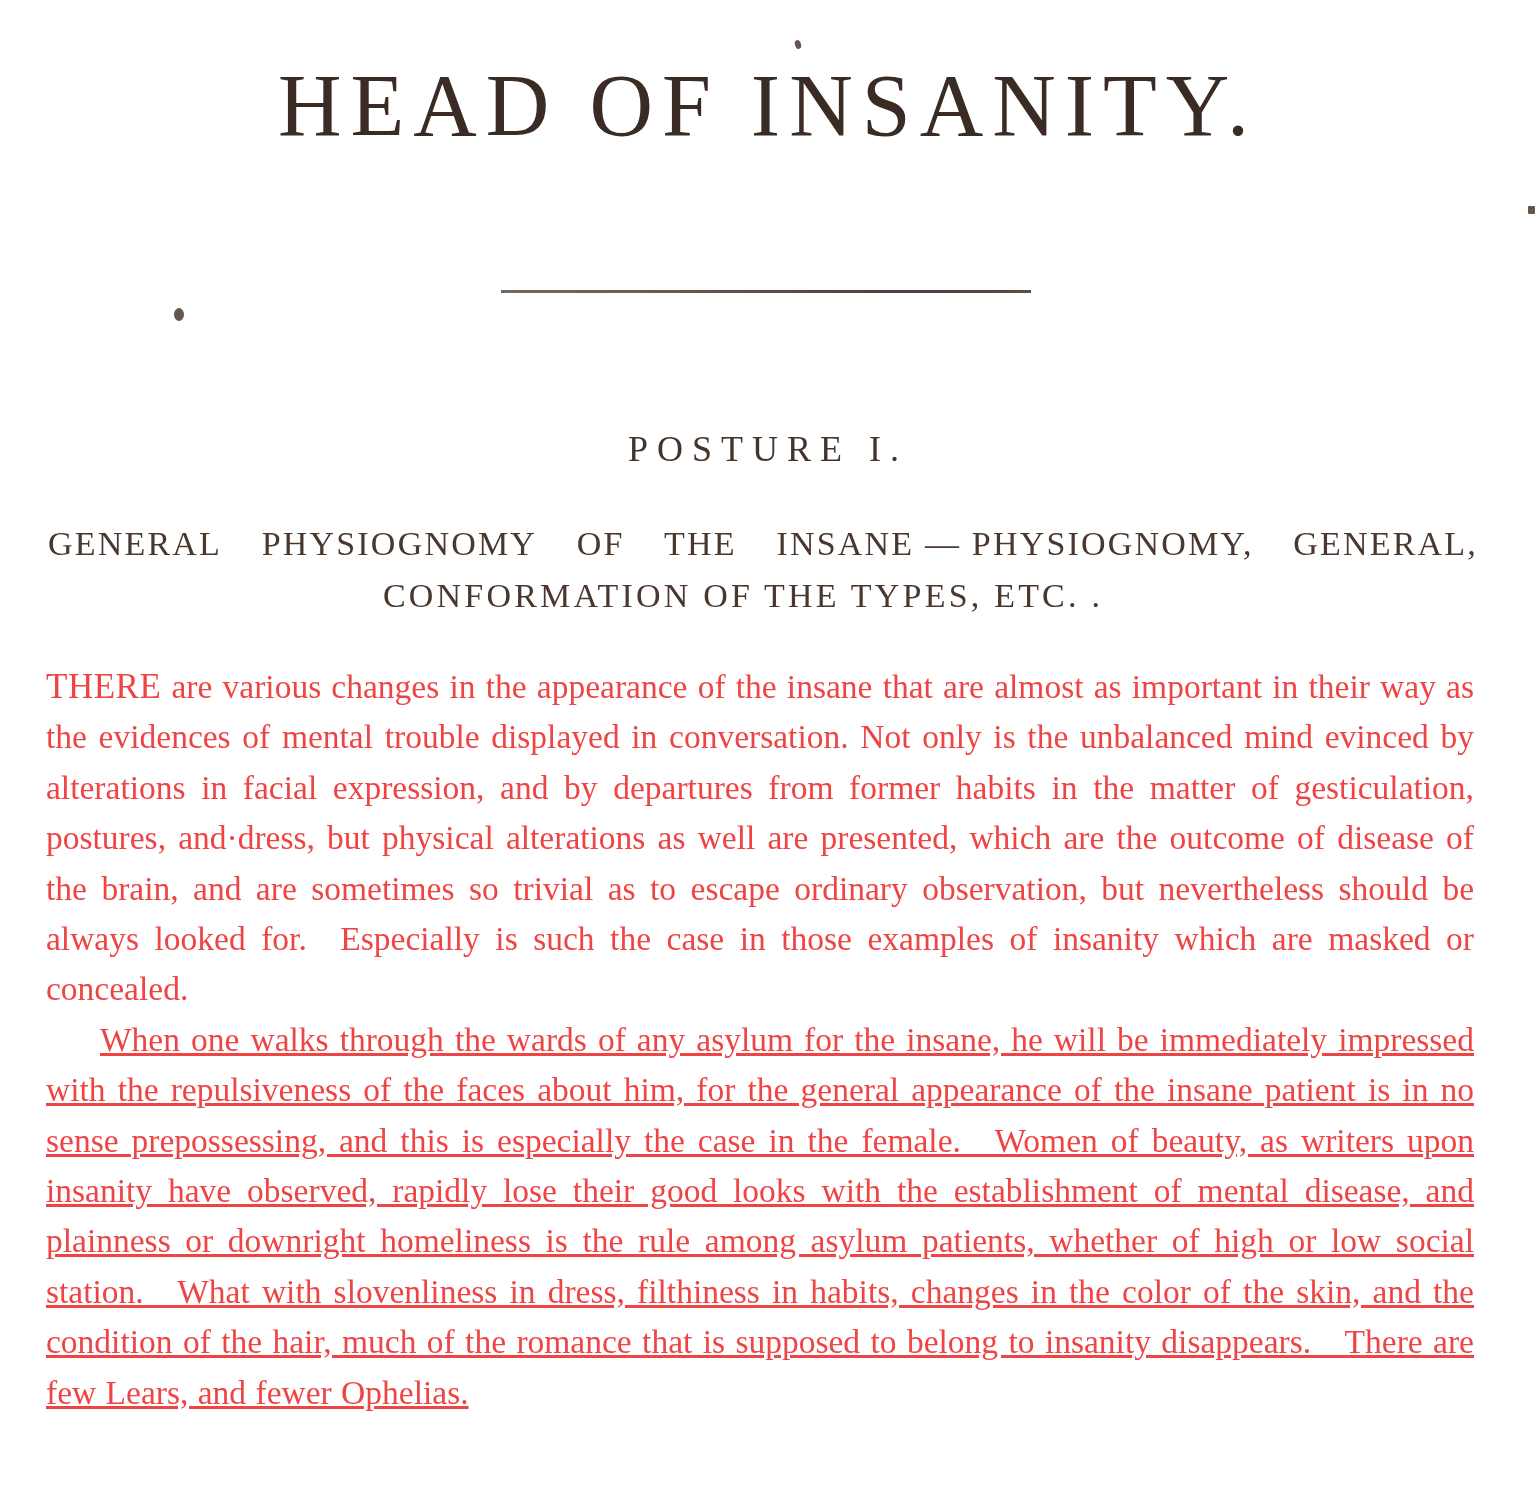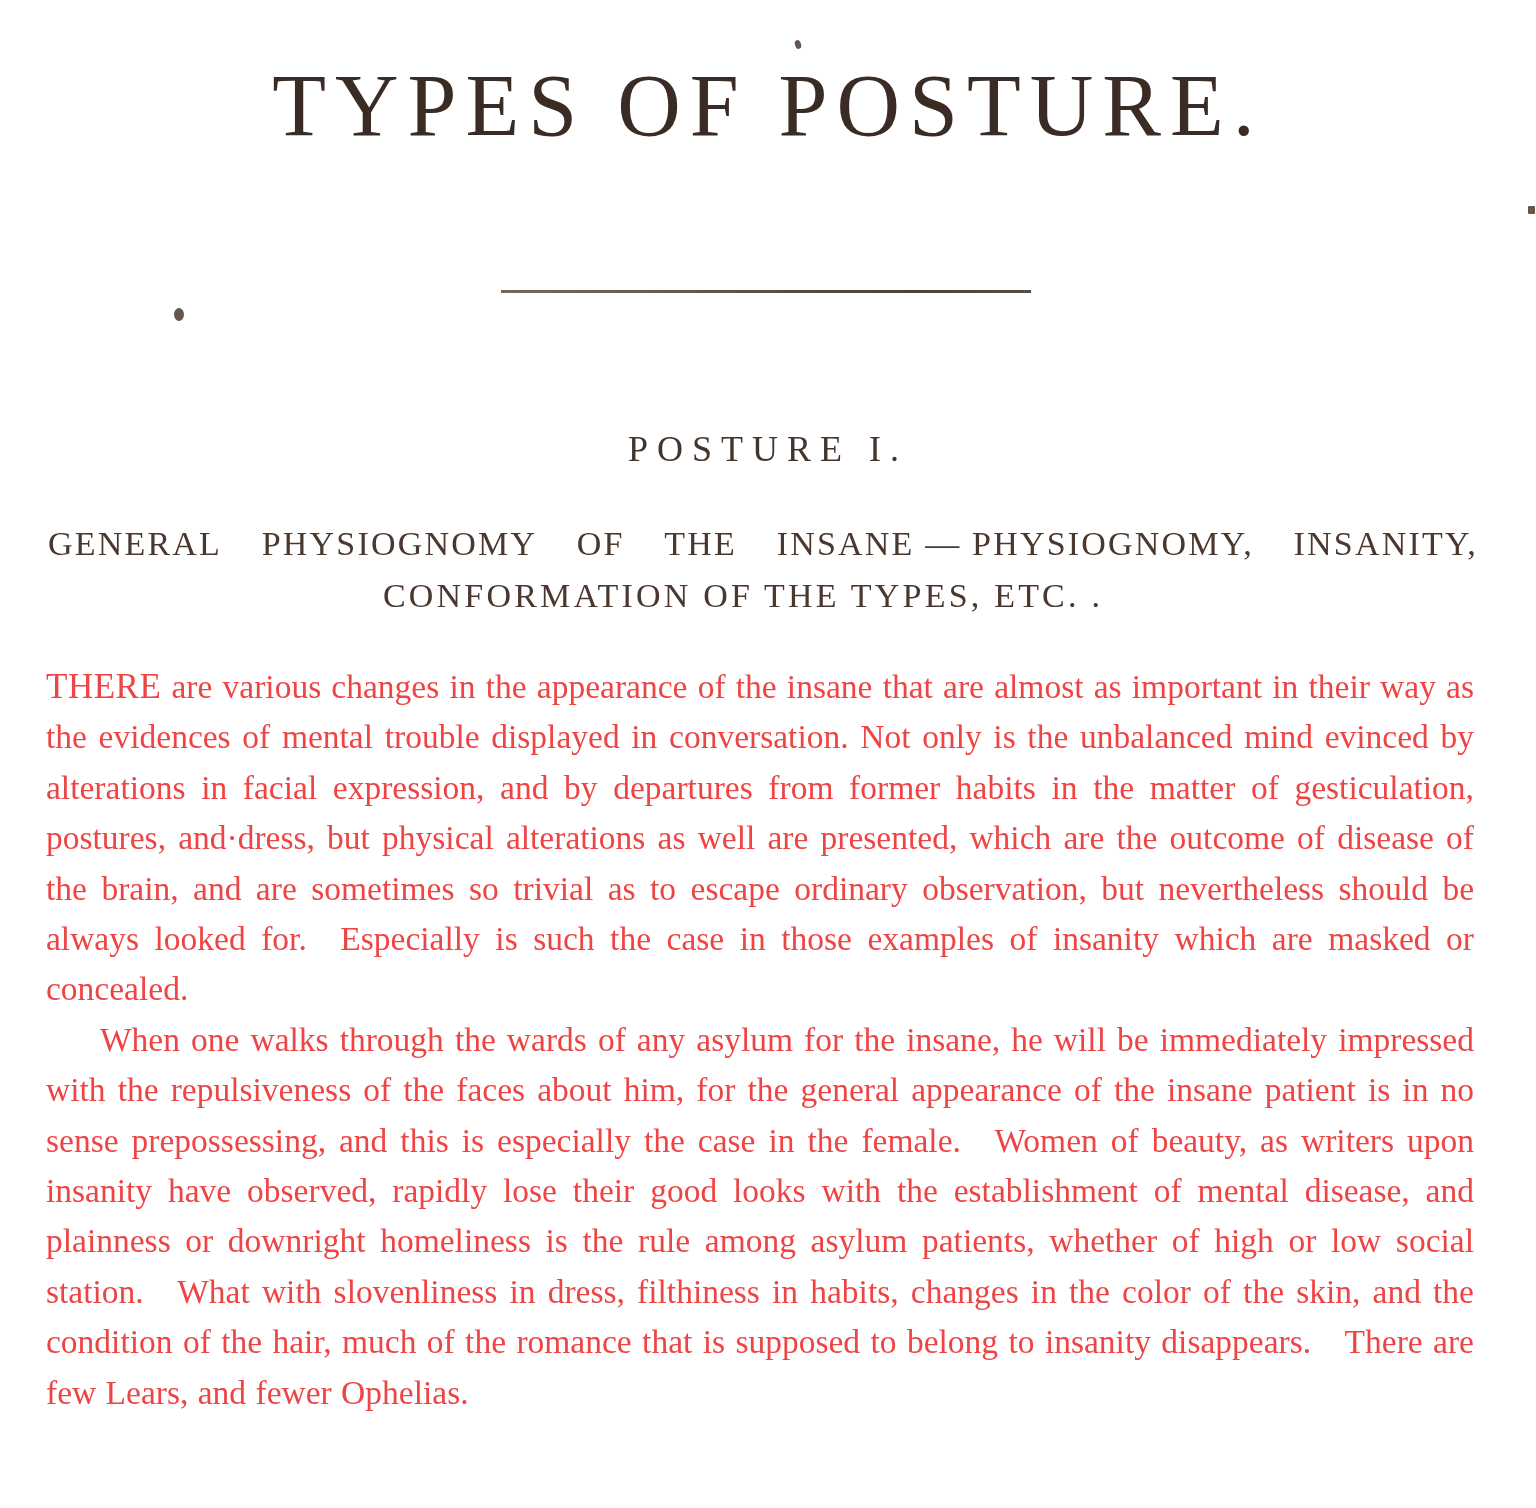--- a/index.html
+++ b/index.html
@@ -117,56 +117,56 @@
     width: 1428px;
     font-size: 33.5px;
     line-height: 50.4px;
     color: #ef4444;
   }
   .para {
     margin: 0;
     text-align: justify;
     text-justify: inter-word;
   }
-  .para-indent { text-indent: 54px; }
+  .para-indent { text-indent: 54px; text-decoration: underline; }
 
   .smallcaps-open {
     font-variant: small-caps;
     font-size: 35px;
     letter-spacing: 0.5px;
   }
 
   
   .body-text { word-spacing: 1px; }
 </style>
 </head>
 <body>
 
 <div class="page">
 
-  <div class="book-title">TYPES OF POSTURE.</div>
+  <div class="book-title">HEAD OF INSANITY.</div>
 
   <div class="rule-wrap">
     <div class="rule"></div>
   </div>
 
   <div class="speck speck-left"></div>
   <div class="speck speck-right"></div>
   <div class="speck speck-top"></div>
 
   <div class="chapter-label">POSTURE I.</div>
 
   <div class="chapter-subtitle">
     <div class="sub-line-1">
       <span>GENERAL</span>
       <span>PHYSIOGNOMY</span>
       <span>OF</span>
       <span>THE</span>
       <span>INSANE — PHYSIOGNOMY,</span>
-      <span>INSANITY,</span>
+      <span>GENERAL,</span>
     </div>
     <div class="sub-line-2">CONFORMATION OF THE TYPES, ETC. .</div>
   </div>
 
   <div class="body-text">
     <p class="para"><span class="smallcaps-open">THERE</span><span> are various changes in the appearance of the insane that are almost as important in their way as the evidences of mental trouble displayed in conversation. Not only is the unbalanced mind evinced by alterations in facial expression, and by departures from former habits in the matter of gesticulation, postures, and·dress, but physical alterations as well are presented, which are the outcome of disease of the brain, and are sometimes so trivial as to escape ordinary observation, but nevertheless should be always looked for. Especially is such the case in those examples of insanity which are masked or concealed.</span></p>
 
     <p class="para para-indent"><span>When one walks through the wards of any asylum for the insane, he will be immediately impressed with the repulsiveness of the faces about him, for the general appearance of the insane patient is in no sense prepossessing, and this is especially the case in the female. Women of beauty, as writers upon insanity have observed, rapidly lose their good looks with the establishment of mental disease, and plainness or downright homeliness is the rule among asylum patients, whether of high or low social station. What with slovenliness in dress, filthiness in habits, changes in the color of the skin, and the condition of the hair, much of the romance that is supposed to belong to insanity disappears. There are few Lears, and fewer Ophelias.</span></p>
   </div>
 

